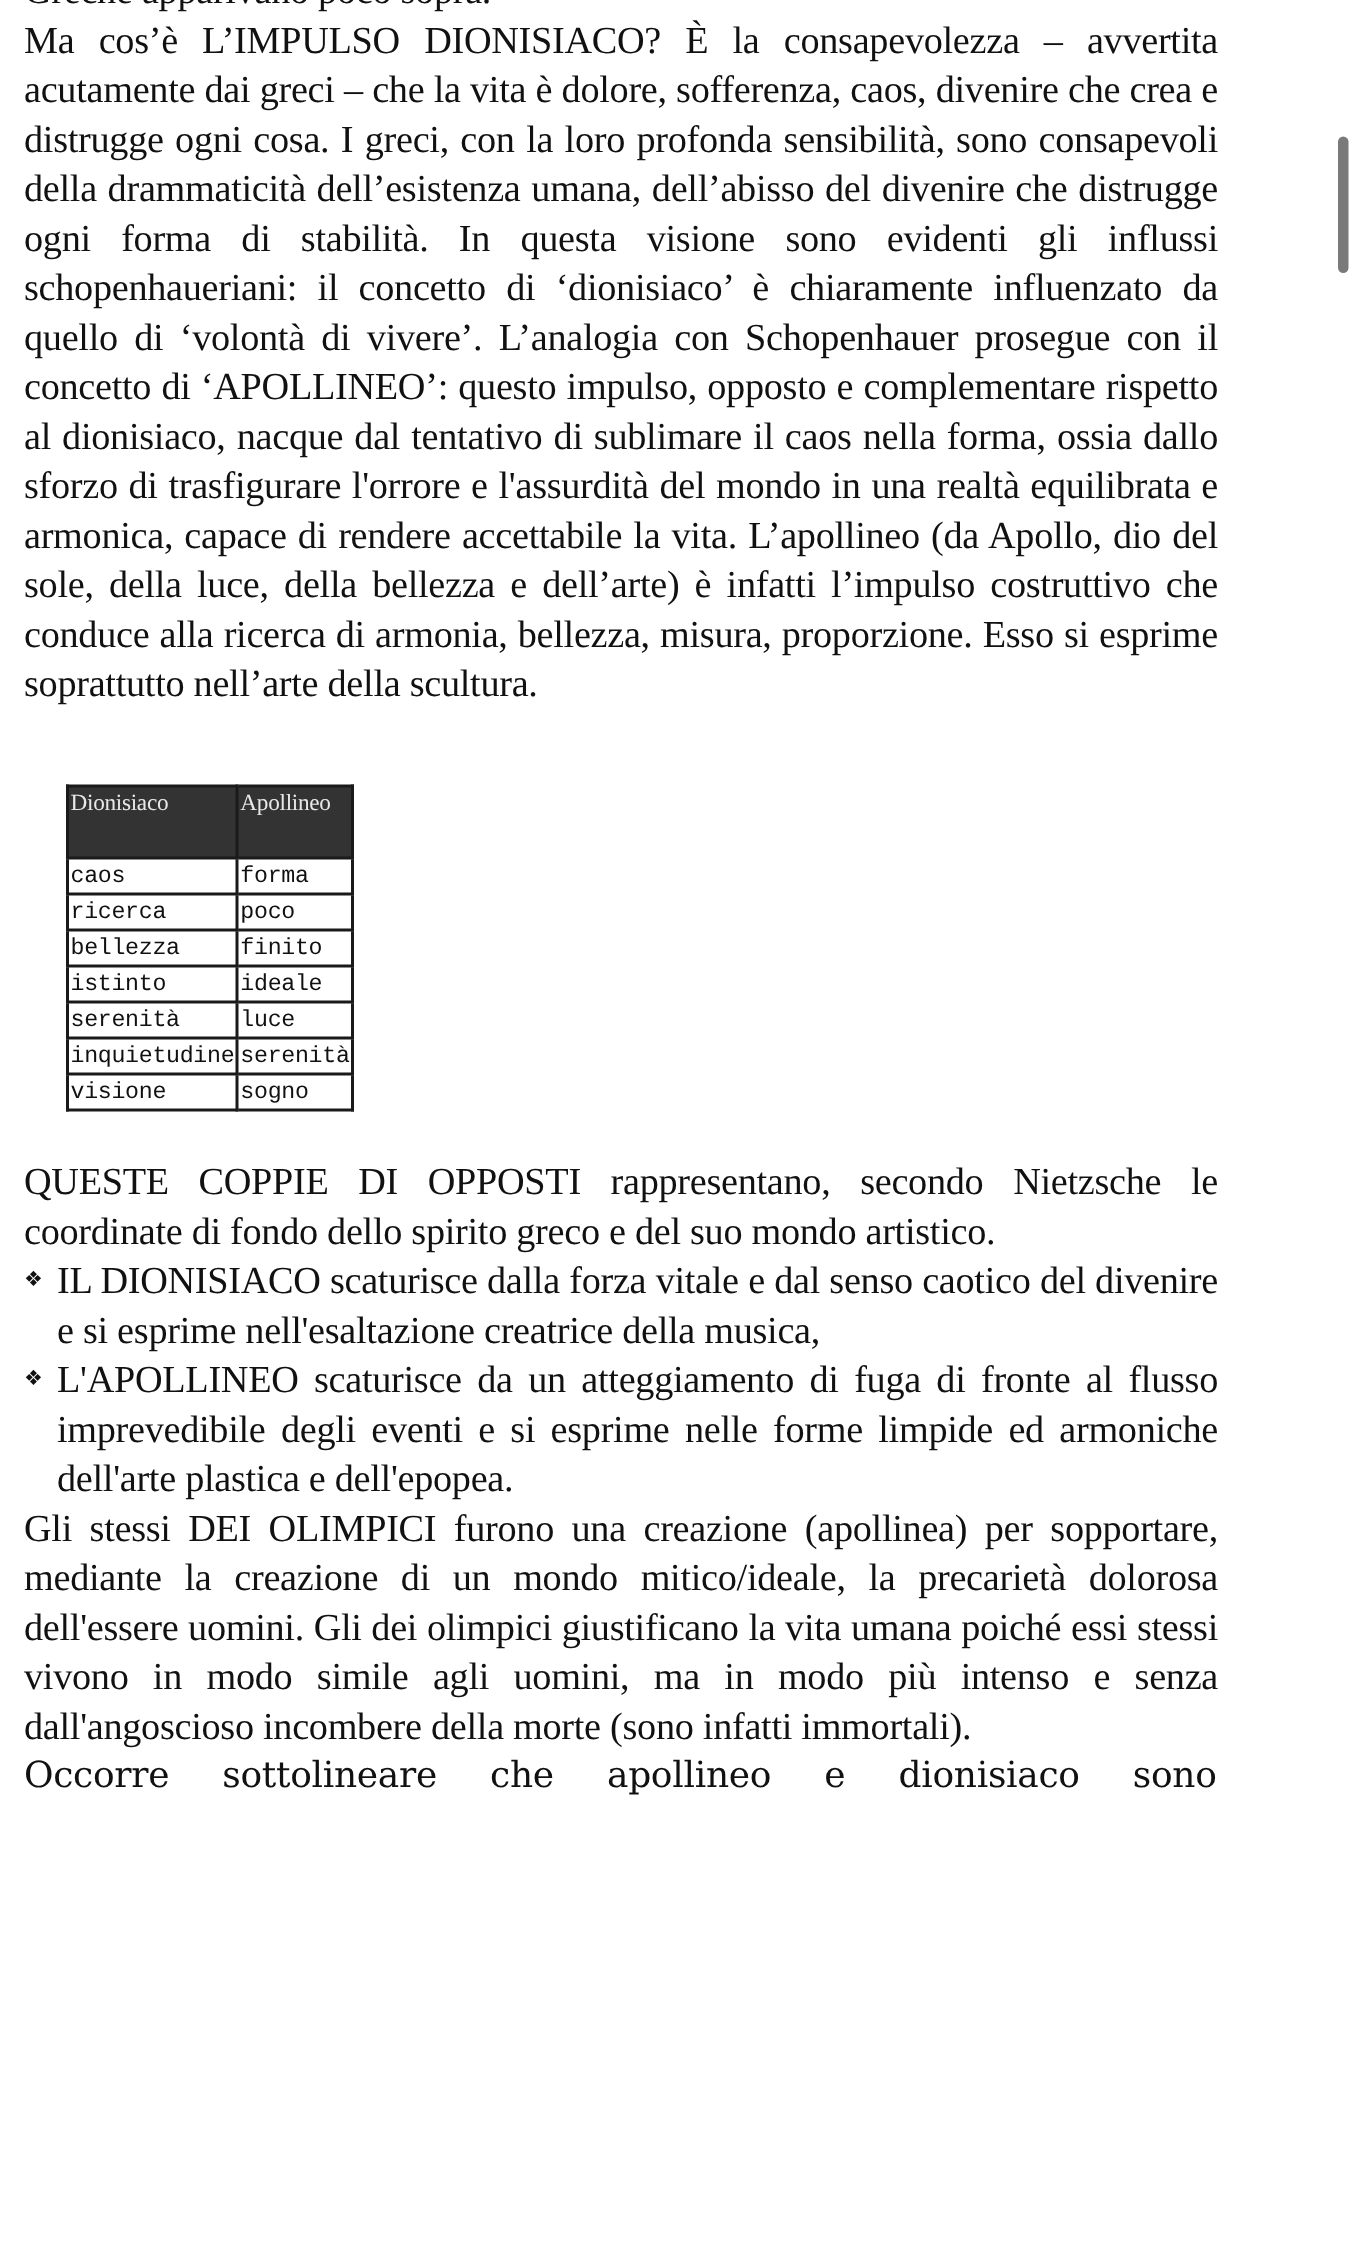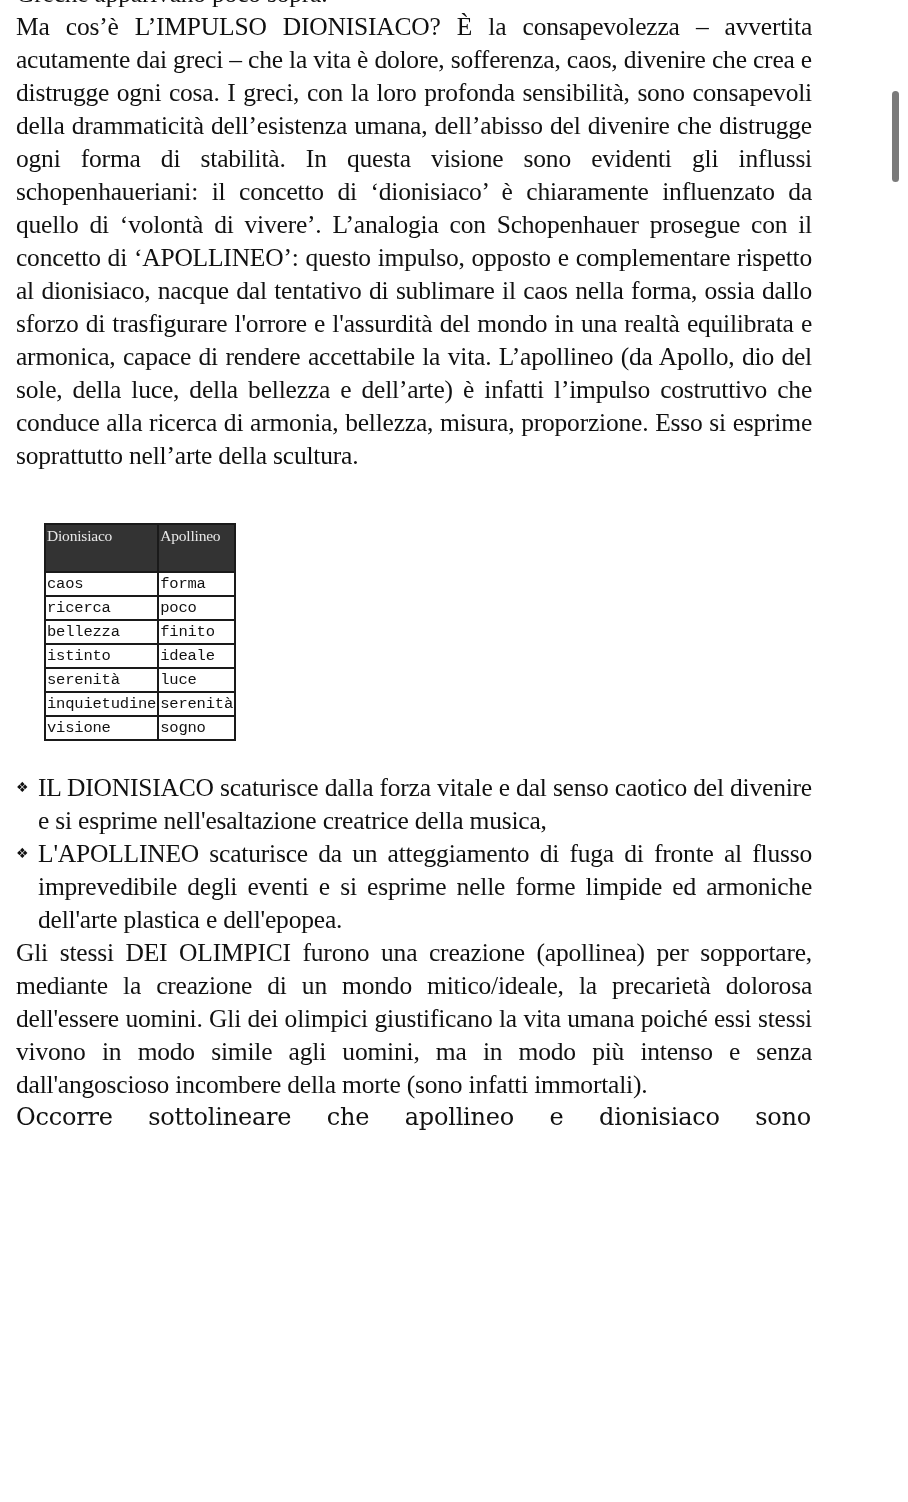--- a/index.html
+++ b/index.html
@@ -146,20 +146,21 @@
         </tr>
         <tr>
           <td>visione</td>
           <td>sogno</td>
         </tr>
       </tbody>
     </table>
   </div>
 
   <div class="gap-after-table"></div>
+  <p>QUESTE COPPIE DI OPPOSTI rappresentano, secondo Nietzsche le coordinate di fondo dello spirito greco e del suo mondo artistico.</p>
 
   <ul class="bullets">
     <li>
       <span class="bullet">❖</span>
       <span>IL DIONISIACO scaturisce dalla forza vitale e dal senso caotico del divenire e si esprime nell'esaltazione creatrice della musica,</span>
     </li>
     <li>
       <span class="bullet">❖</span>
       <span>L'APOLLINEO scaturisce da un atteggiamento di fuga di fronte al flusso imprevedibile degli eventi e si esprime nelle forme limpide ed armoniche dell'arte plastica e dell'epopea.</span>
     </li>

